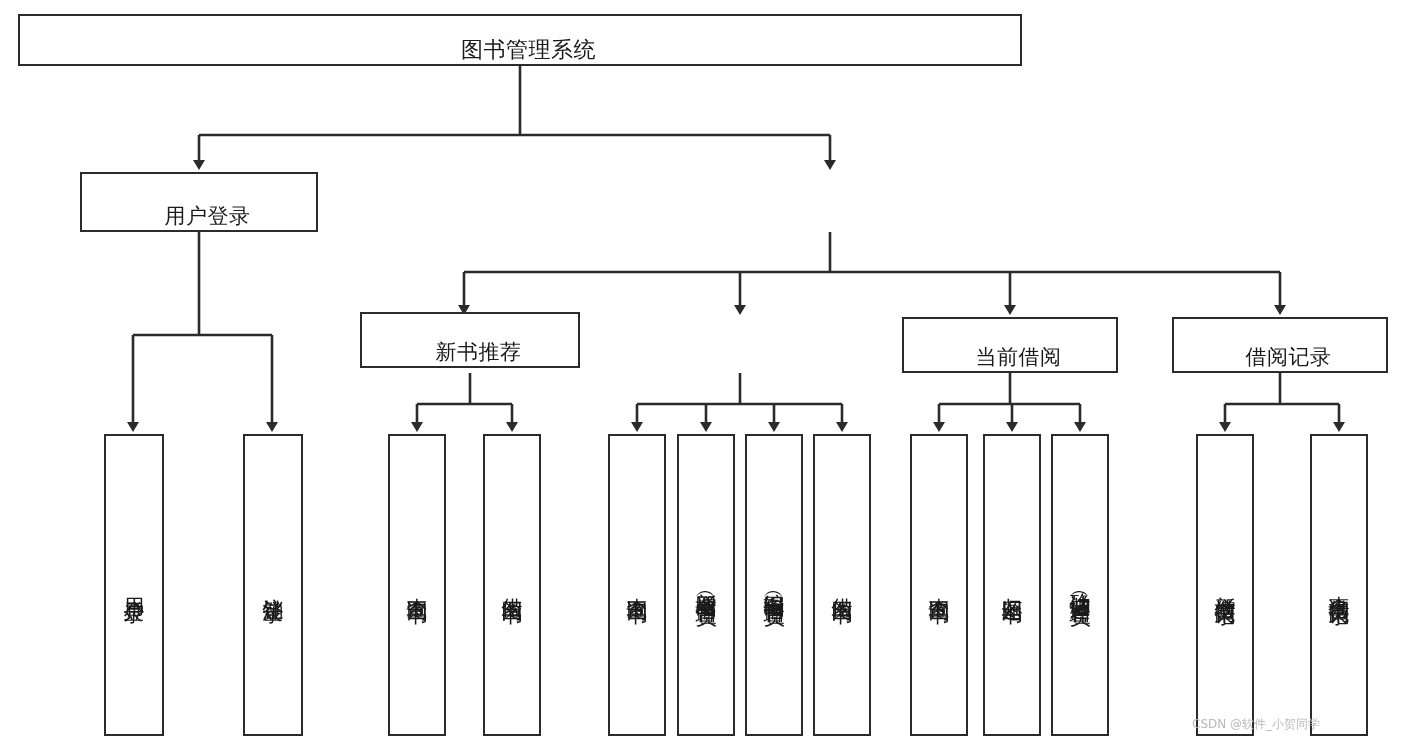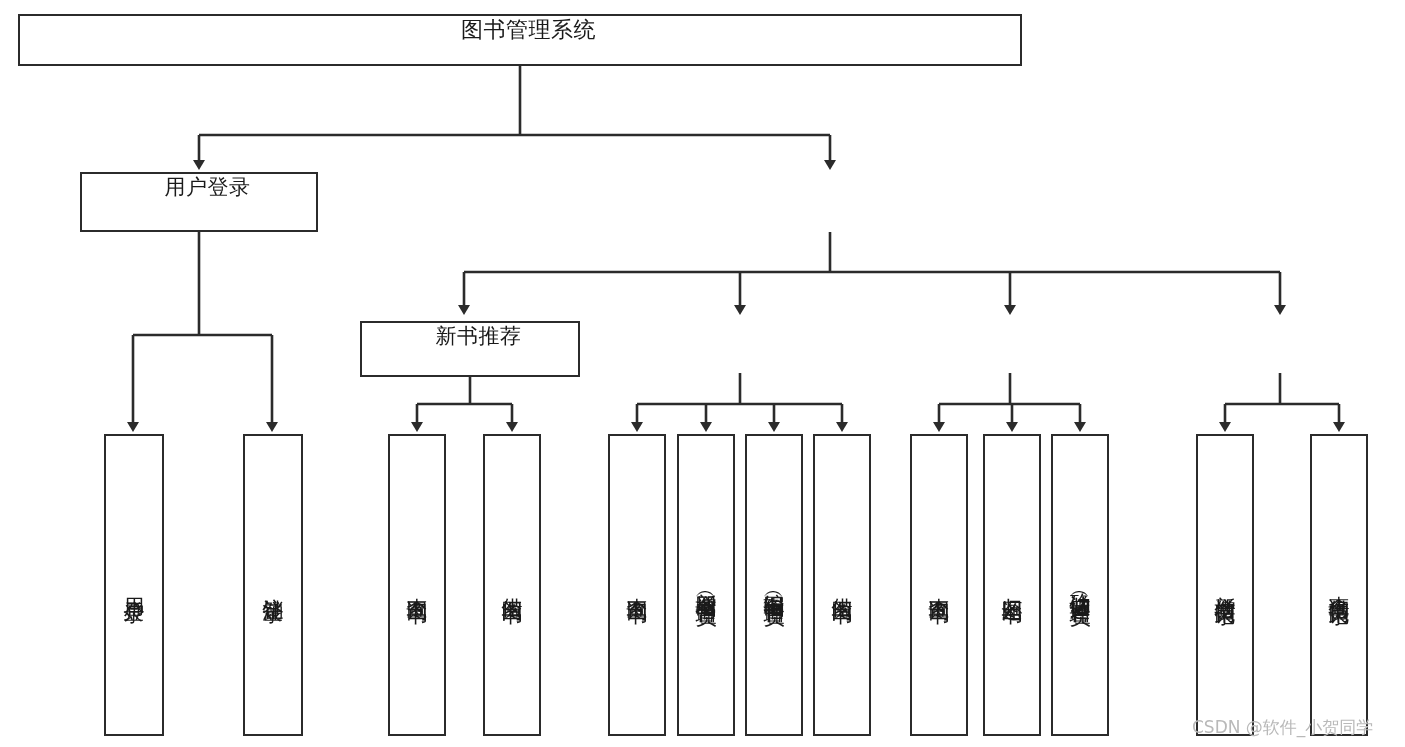--- a/index.html
+++ b/index.html
@@ -24,21 +24,21 @@
     width: 1405px;
     height: 747px;
     pointer-events: none;
   }
   .node {
     position: absolute;
     box-sizing: border-box;
     border: 2px solid #2b2b2b;
     background: #ffffff;
     display: flex;
-    align-items: flex-start;
+    align-items: flex-end;
     justify-content: center;
     color: #1a1a1a;
     padding-left: 17px;
   }
   .node .label {
     display: block;
     text-align: center;
     line-height: 1.28;
   }
   
@@ -59,21 +59,21 @@
   .node.vert .label {
     writing-mode: vertical-rl;
     text-orientation: upright;
     font-size: 21px;
     line-height: 1.05;
     letter-spacing: 2px;
     white-space: nowrap;
   }
   .watermark {
     position: absolute;
-    font-size: 17px;
+    font-size: 12px;
     color: #b9b9b9;
     white-space: nowrap;
     user-select: none;
   }
 </style>
 </head>
 <body>
 
 <div id="canvas">
 
@@ -130,22 +130,28 @@
   </svg>
 
   <div class="node horiz title" style="left:18px; top:14px; width:1004px; height:52px;">
     <span class="label">图书管理系统</span>
   </div>
 
   <div class="node horiz" style="left:80px; top:172px; width:238px; height:60px;">
     <span class="label">用户登录</span>
   </div>
 
-  <div class="node horiz" style="left:360px; top:321px; width:220px; height:56px;">
+  <div class="node horiz" style="left:360px; top:312px; width:220px; height:56px;">
     <span class="label">新书推荐</span>
+  </div>
+  <div class="node horiz" style="left:902px; top:317px; width:216px; height:56px;">
+    <span class="label">当前借阅</span>
+  </div>
+  <div class="node horiz" style="left:1172px; top:317px; width:216px; height:56px;">
+    <span class="label">借阅记录</span>
   </div>
 
   <div class="node vert" style="left:104px; top:434px; width:60px; height:302px;">
     <span class="label">用户登录</span>
   </div>
   <div class="node vert" style="left:243px; top:434px; width:60px; height:302px;">
     <span class="label">注销登录</span>
   </div>
 
   <div class="node vert" style="left:388px; top:434px; width:58px; height:302px;">

